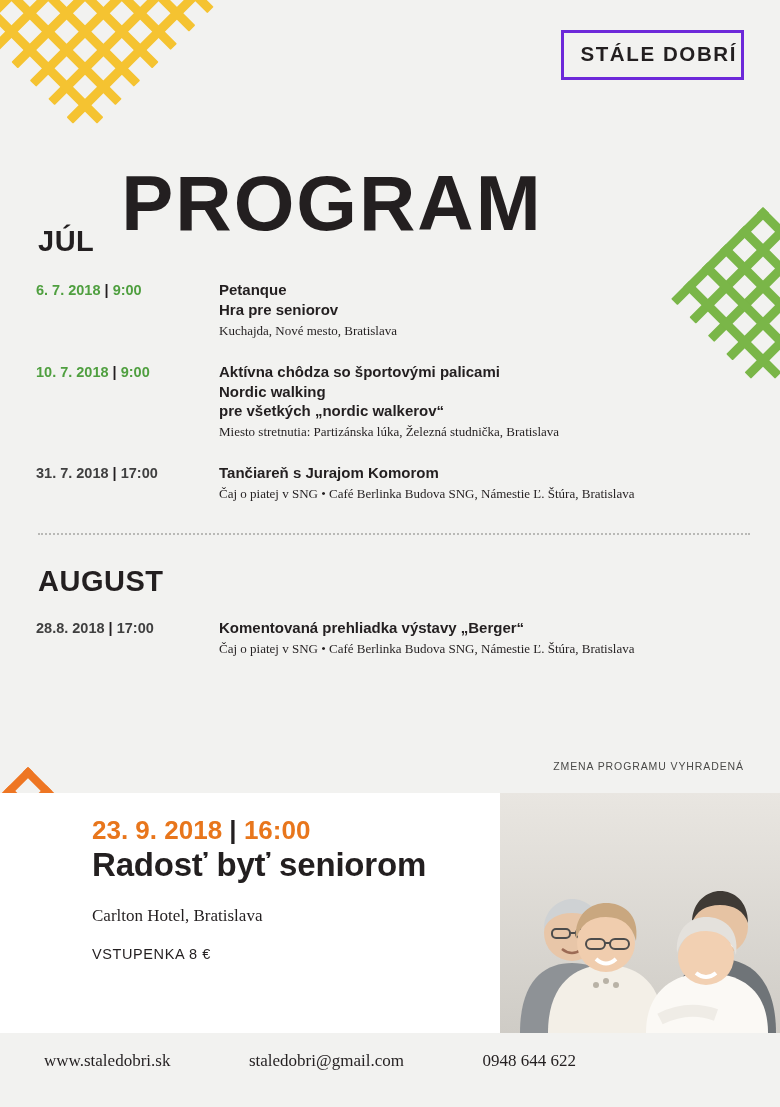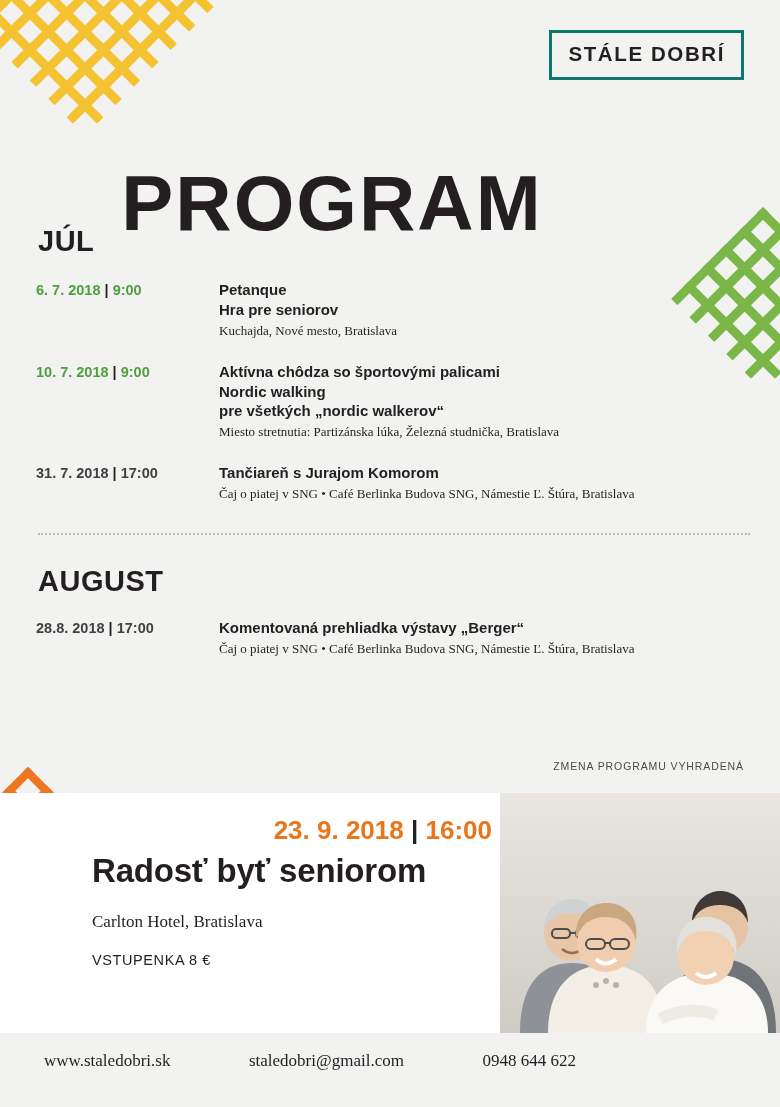--- a/index.html
+++ b/index.html
@@ -60,22 +60,22 @@
   }
   #lattice-bottom-left .bar {
     background: #ee7623;
   }
 
   
   #logo-box {
     position: absolute;
     right: 36px;
     top: 30px;
-    border: 3px solid #0f766e;
-    padding: 11px 16px 12px 16px;
+    border: 3px solid #6d28d9;
+    padding: 11px 4px 12px 16px;
     background: transparent;
   }
   #logo-box .logo-text {
     font-size: 20.5px;
     font-weight: bold;
     letter-spacing: 1.6px;
     line-height: 1;
     white-space: nowrap;
   }
 
@@ -172,22 +172,21 @@
     width: 400px;
   }
   #highlight-text .kicker {
     font-size: 17px;
     font-family: "Liberation Serif", serif;
     margin-bottom: 18px;
   }
   #highlight-text .big-date {
     font-size: 26px;
     font-weight: bold;
-    margin-bottom: 6px;
-    text-align: right;
+    margin-bottom: 0;
   }
   #highlight-text .big-date .d-orange { color: #e8761c; }
   #highlight-text .big-date .sep { color: #231f20; }
   #highlight-text .big-title {
     font-size: 33px;
     font-weight: bold;
     letter-spacing: -0.2px;
     margin-bottom: 22px;
   }
   #highlight-text .venue {

